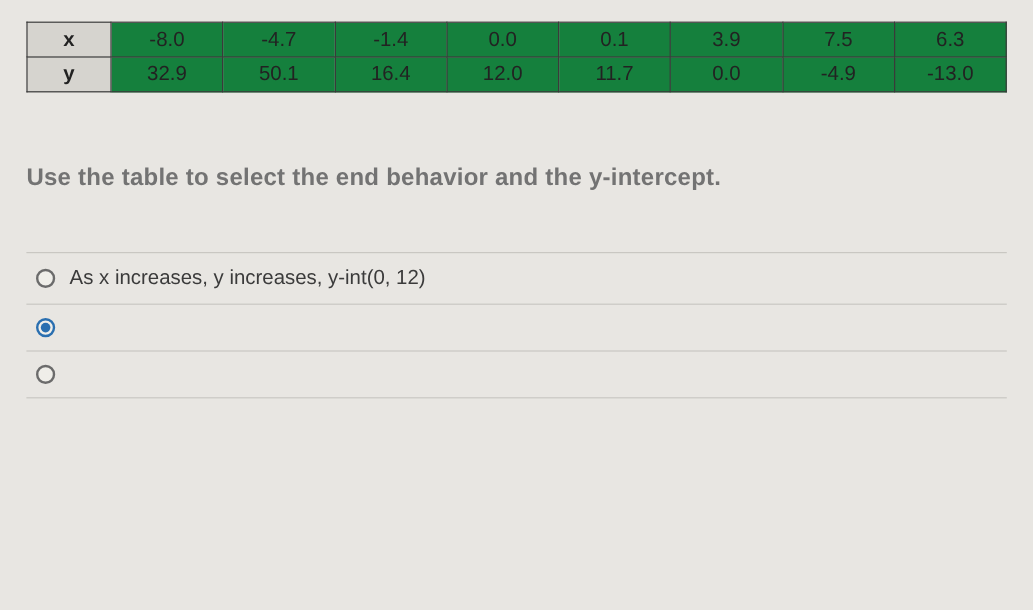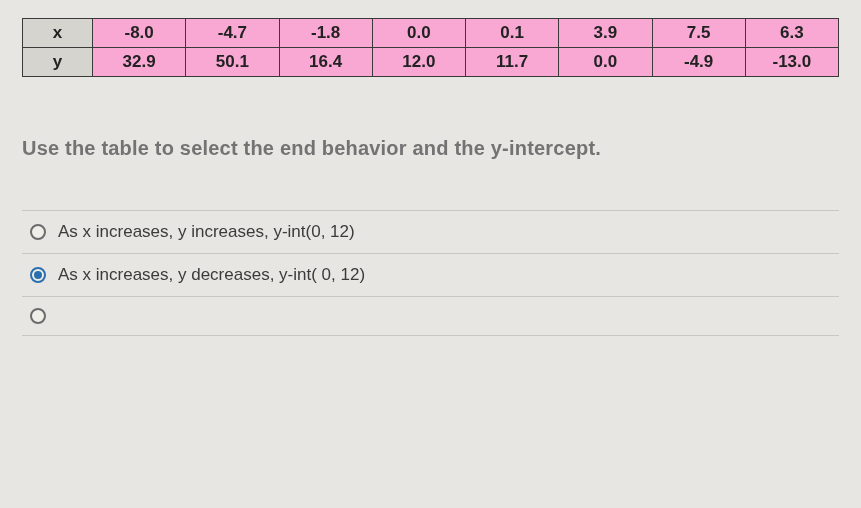--- a/index.html
+++ b/index.html
@@ -23,23 +23,23 @@
     table {
       border-collapse: collapse;
       width: 100%;
       table-layout: fixed;
     }
     th, td {
       border: 1px solid #3a3a3a;
       text-align: center;
       padding: 4px 6px;
       font-size: 17px;
-      font-weight: 700;
+      font-weight: 400;
       color: #222;
-      background: #f9a8d4;
+      background: #15803d;
     }
     .row-header {
       background: #d6d4cf;
       font-weight: 700;
       width: 70px;
     }
     .prompt {
       font-size: 20px;
       font-weight: 700;
       color: #737373;
@@ -88,21 +88,21 @@
 </head>
 <body>
 
 <div class="table-wrap">
   <table>
     <tbody>
         <tr>
       <td class="row-header">x</td>
       <td>-8.0</td>
       <td>-4.7</td>
-      <td>-1.8</td>
+      <td>-1.4</td>
       <td>0.0</td>
       <td>0.1</td>
       <td>3.9</td>
       <td>7.5</td>
       <td>6.3</td>
     </tr>
     <tr>
       <td class="row-header">y</td>
       <td>32.9</td>
       <td>50.1</td>
@@ -119,18 +119,17 @@
 
 <div class="prompt">Use the table to select the end behavior and the y-intercept.</div>
 
 <div class="options">
   <div class="option-row">
     <span class="radio"></span>
     <span class="option-label">As x increases, y increases, y-int(0, 12)</span>
   </div>
   <div class="option-row">
     <span class="radio selected"></span>
-    <span class="option-label">As x increases, y decreases, y-int( 0, 12)</span>
   </div>
   <div class="option-row">
     <span class="radio"></span>
   </div>
 </div>
 
 </body></html>

